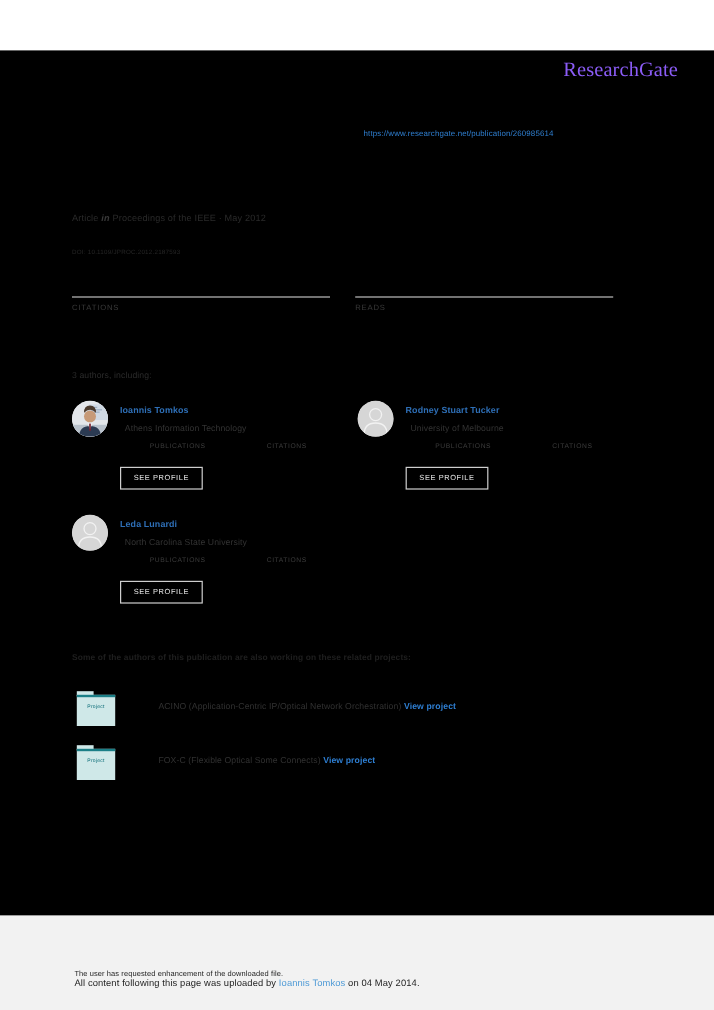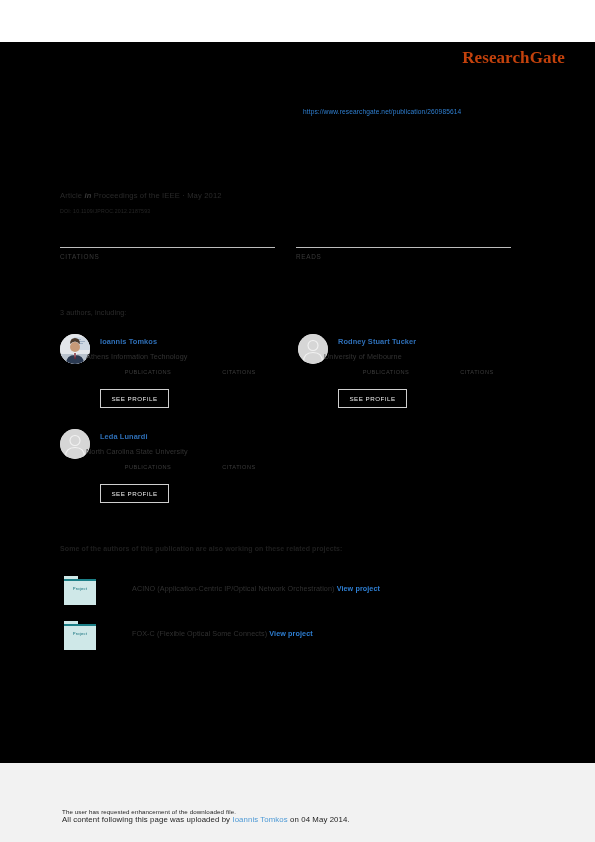--- a/index.html
+++ b/index.html
@@ -17,40 +17,40 @@
   
   .dark{position:absolute;left:0;top:42px;width:595px;height:721px;background:#000000;}
 
   
   .footer{position:absolute;left:0;top:763px;width:595px;height:79px;background:#f2f2f2;}
 
   
   .rg-logo{
     position:absolute;right:30px;top:48px;
     font-family:"Liberation Serif", serif;
-    font-size:17px;font-weight:bold;letter-spacing:.1px;
-    color:#c2410c;
+    font-size:17px;font-weight:normal;letter-spacing:.1px;
+    color:#8b5cf6;
   }
 
   
   .url-line{
     position:absolute;left:303px;top:108px;
     font-size:6.6px;color:#2f7fd0;letter-spacing:.1px;
     white-space:nowrap;
   }
 
   
   .invisible-title{
     position:absolute;left:60px;top:140px;width:480px;
     color:#000000;font-size:12px;line-height:15px;
   }
 
   
   .article-line{
-    position:absolute;left:60px;top:191px;
+    position:absolute;left:60px;top:177px;
     font-size:7.6px;color:#2a2a2a;letter-spacing:.15px;white-space:nowrap;
   }
   .article-line .em{font-style:italic;font-weight:bold;color:#3a3a3a;}
   .doi-line{
     position:absolute;left:60px;top:208px;
     font-size:5.2px;color:#262626;letter-spacing:.2px;white-space:nowrap;
   }
 
   
   .metric{position:absolute;}
@@ -81,21 +81,21 @@
     position:absolute;left:0;top:0;width:30px;height:30px;border-radius:50%;
     overflow:hidden;background:#d9d9d9;
   }
   .avatar svg{display:block;width:30px;height:30px;}
 
   .a-name{
     position:absolute;left:40px;top:3px;
     font-size:7.4px;color:#2e6fb7;font-weight:bold;letter-spacing:.1px;white-space:nowrap;
   }
   .a-inst{
-    position:absolute;left:26px;top:18px;
+    position:absolute;left:44px;top:18px;
     font-size:7.2px;color:#333333;letter-spacing:.1px;white-space:nowrap;
   }
   .a-stats{position:absolute;left:48px;top:35px;width:190px;height:14px;}
   .stat{position:absolute;text-align:center;}
   .stat .sv{font-size:8px;color:#000000;height:0;overflow:hidden;}
   .stat .sl{font-size:5.6px;color:#3c3c3c;letter-spacing:.5px;}
   .stat-pub{left:0;width:80px;}
   .stat-cit{left:96px;width:70px;}
 
   .see-profile{

